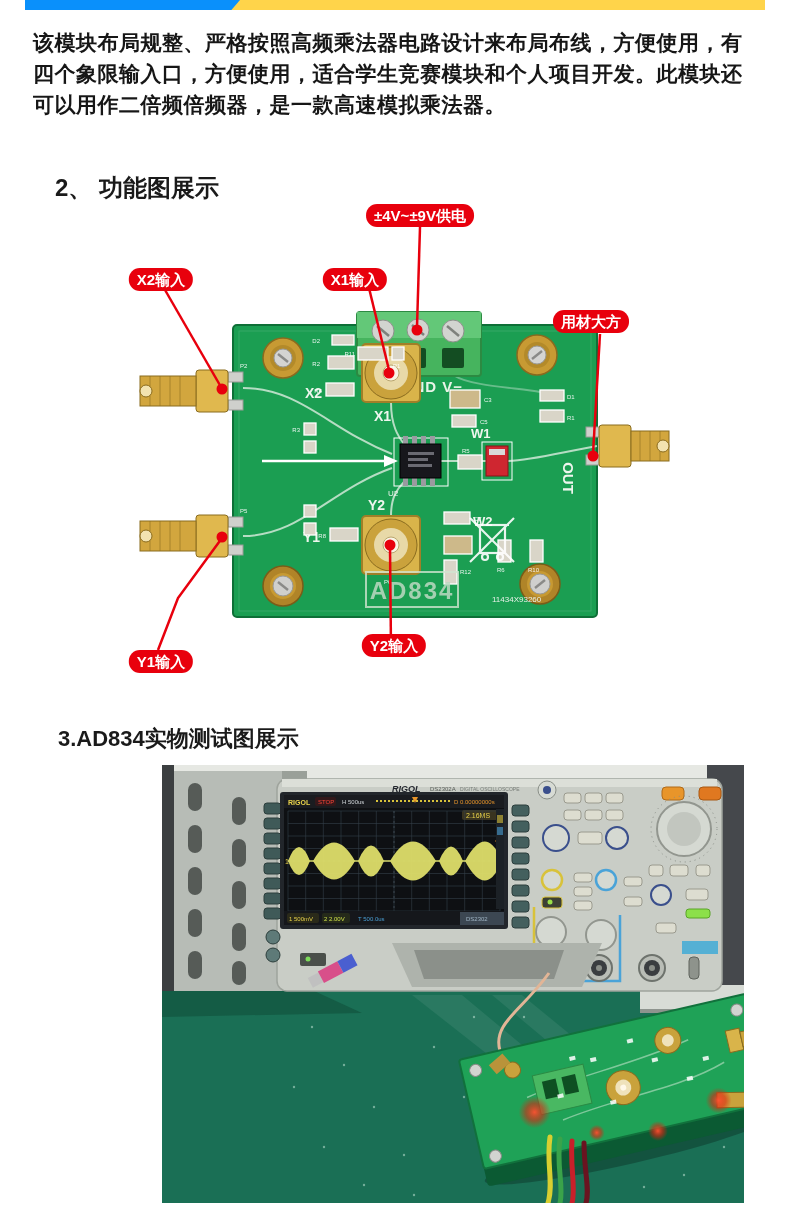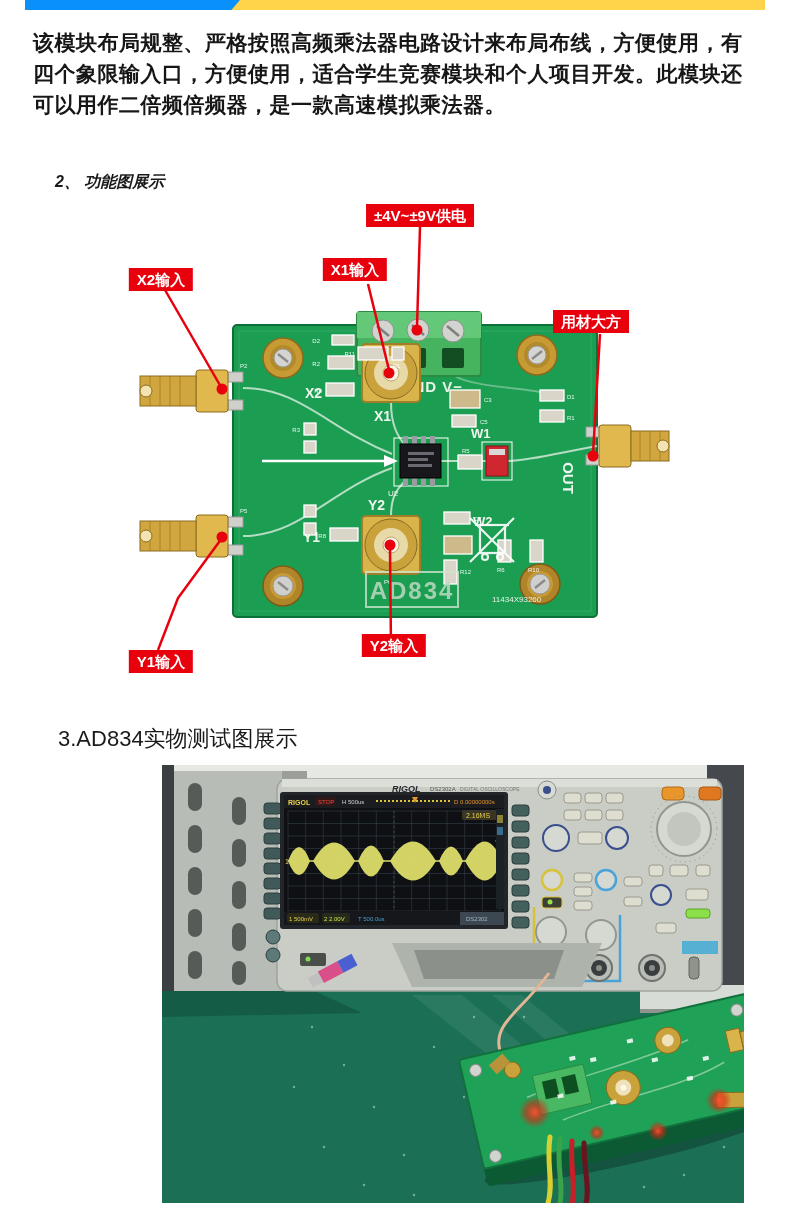--- a/index.html
+++ b/index.html
@@ -5,27 +5,27 @@
   html,body{margin:0;padding:0;background:#fff;}
   body{width:790px;height:1227px;position:relative;overflow:hidden;
        font-family:"Liberation Sans","DejaVu Sans",sans-serif;}
   .abs{position:absolute;}
   #topbar{left:25px;top:0;width:740px;height:10px;}
   #topbar .yellow{position:absolute;left:0;top:0;width:100%;height:100%;}
   #topbar .blue{position:absolute;left:0;top:0;width:215px;height:100%;
       clip-path:polygon(0 0,100% 0,96% 100%,0 100%);}
   #intro{left:33px;top:27px;width:726px;font-size:21px;font-weight:700;
       line-height:31px;color:#161616;letter-spacing:0.5px;}
-  .h2{left:55px;top:172px;font-size:16px;font-weight:700;color:#1a1a1a;font-style:italic;}
-  .h3{left:58px;top:724px;font-size:22px;font-weight:400;color:#1a1a1a;}
+  .h2{left:55px;top:172px;font-size:24px;font-weight:700;color:#1a1a1a;}
+  .h3{left:58px;top:724px;font-size:22px;font-weight:700;color:#1a1a1a;}
   #figure1{left:0;top:190px;width:790px;height:510px;}
   #figure1 svg{position:absolute;left:0;top:0;}
   .callout{position:absolute;transform:translateX(-50%);background:#e8000d;
       color:#fff;font-size:15px;font-weight:700;line-height:21px;
-      padding:1px 8px;border-radius:0;white-space:nowrap;z-index:3;}
+      padding:1px 8px;border-radius:11px;white-space:nowrap;z-index:3;}
   #figure2{left:118px;top:765px;width:582px;height:438px;padding-left:44px;}
 </style>
 </head>
 <body>
 
 <div id="topbar" class="abs">
   <div class="yellow" style="background:#ffd44a"></div>
   <div class="blue" style="background:#0a90fb"></div>
 </div>
 
@@ -269,21 +269,21 @@
         <circle cx="222" cy="199" r="5.5"></circle>
       <circle cx="389" cy="183" r="5.5"></circle>
         <circle cx="593" cy="266" r="5.5"></circle>
       <circle cx="222" cy="347" r="5.5"></circle>
         <circle cx="390" cy="355" r="5.5"></circle>
     </g>
   </svg>
 
   <div class="callout" style="left:420px;top:14px">±4V~±9V供电</div>
   <div class="callout" style="left:161px;top:78px">X2输入</div>
-  <div class="callout" style="left:355px;top:68px">X1输入</div>
+  <div class="callout" style="left:355px;top:78px">X1输入</div>
   <div class="callout" style="left:591px;top:120px">用材大方</div>
   <div class="callout" style="left:161px;top:460px">Y1输入</div>
   <div class="callout" style="left:394px;top:444px">Y2输入</div>
 </div>
 
 <div class="abs h3">3.AD834实物测试图展示</div>
 
 <div id="figure2" class="abs">
 <svg width="582" height="438" viewBox="0 0 582 438">
   <defs>

